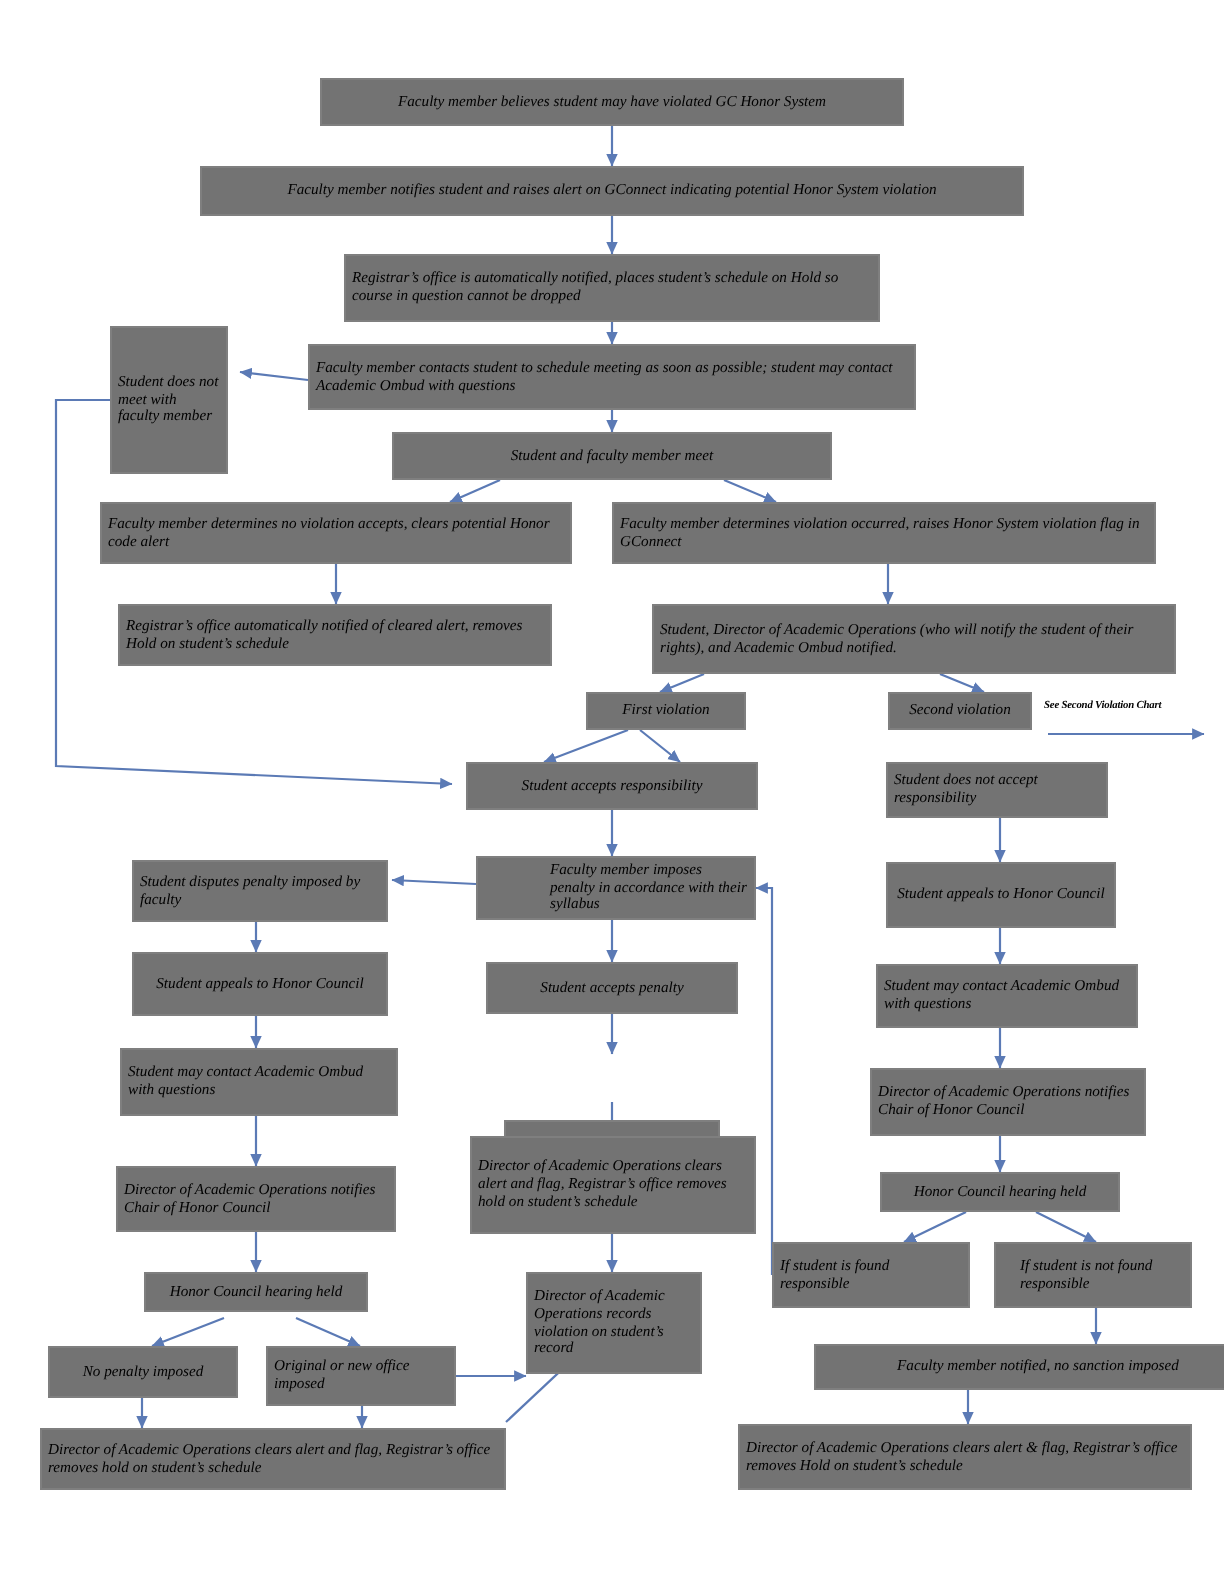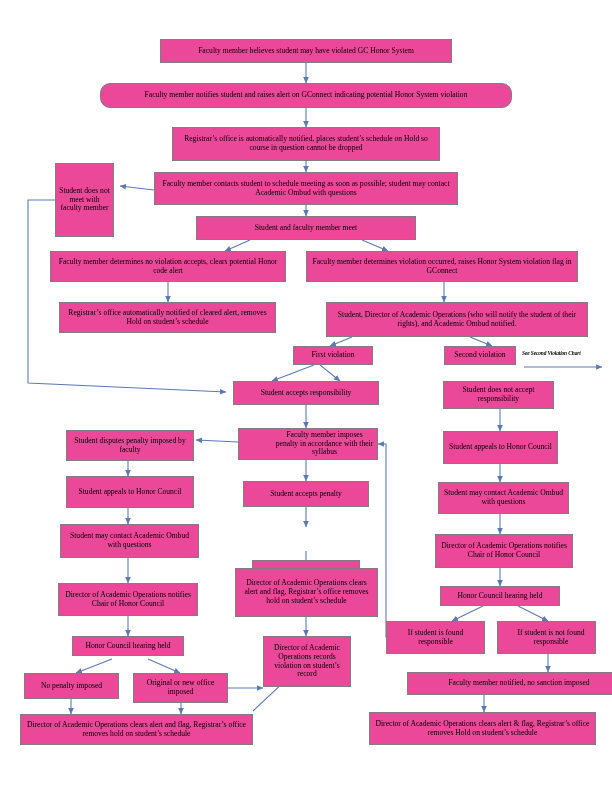--- a/index.html
+++ b/index.html
@@ -8,30 +8,30 @@
     width:612px;height:792px;
     background:#ffffff;
     overflow:hidden;
     font-family:"Liberation Serif","DejaVu Serif",serif;
   }
   #wires{position:absolute;left:0;top:0;width:612px;height:792px;}
   .node{
     position:absolute;
     box-sizing:border-box;
     border:1px solid #7f7f7f;
-    background:#ec4899;
+    background:#737373;
     color:#000000;
     display:flex;
     align-items:center;
     justify-content:center;
-    text-align:center;
     line-height:1.18;
     padding:2px 3px;
     font-size:7.6px;
     z-index:2;
+    font-style:italic;
   }
   .note{
     position:absolute;
     font-style:italic;
     font-weight:bold;
     font-size:5.4px;
     color:#000000;
     letter-spacing:-0.1px;
     white-space:nowrap;
     z-index:2;
@@ -127,21 +127,21 @@
       <path d="M548,654 L548,672"></path>
 
       <path d="M484,695 L484,712"></path>
 
       <path d="M406,637 L386,637 L386,444 L378,444"></path>
     </g>
   </svg>
 
   <div class="node" style="left:160px;top:39px;width:292px;height:24px;">Faculty member believes student may have violated GC Honor System</div>
 
-  <div class="node" style="left:100px;top:83px;width:412px;height:25px;border-radius:10px;">Faculty member notifies student and raises alert on GConnect indicating potential Honor System violation</div>
+  <div class="node" style="left:100px;top:83px;width:412px;height:25px;">Faculty member notifies student and raises alert on GConnect indicating potential Honor System violation</div>
 
   <div class="node" style="left:172px;top:127px;width:268px;height:34px;">Registrar’s office is automatically notified, places student’s schedule on Hold so course in question cannot be dropped</div>
 
   <div class="node" style="left:154px;top:172px;width:304px;height:33px;">Faculty member contacts student to schedule meeting as soon as possible; student may contact Academic Ombud with questions</div>
 
   <div class="node" style="left:55px;top:163px;width:59px;height:74px;">Student does not meet with faculty member</div>
 
   <div class="node" style="left:196px;top:216px;width:220px;height:24px;">Student and faculty member meet</div>
 
   <div class="node" style="left:50px;top:251px;width:236px;height:31px;">Faculty member determines no violation accepts, clears potential Honor code alert</div>

